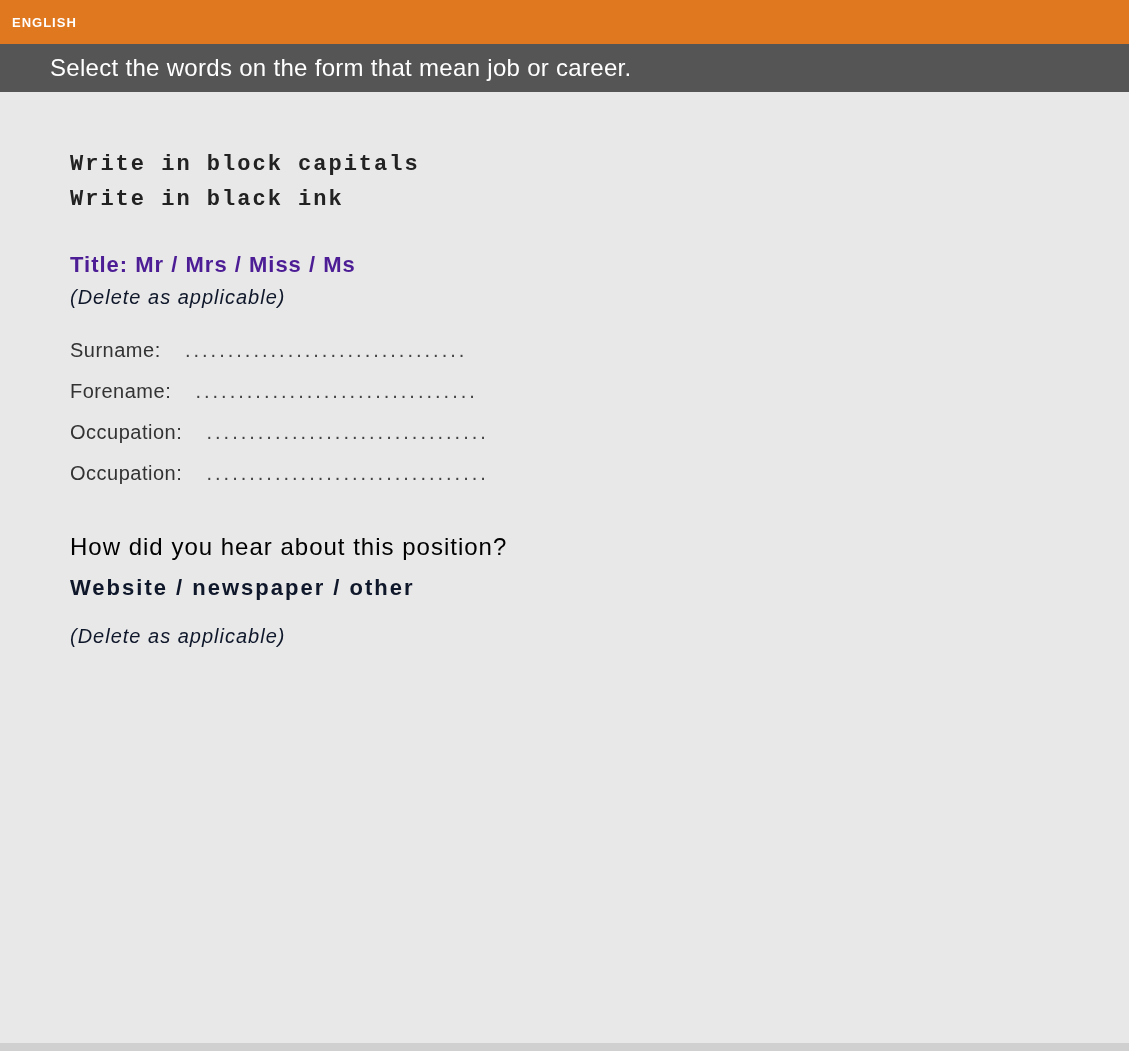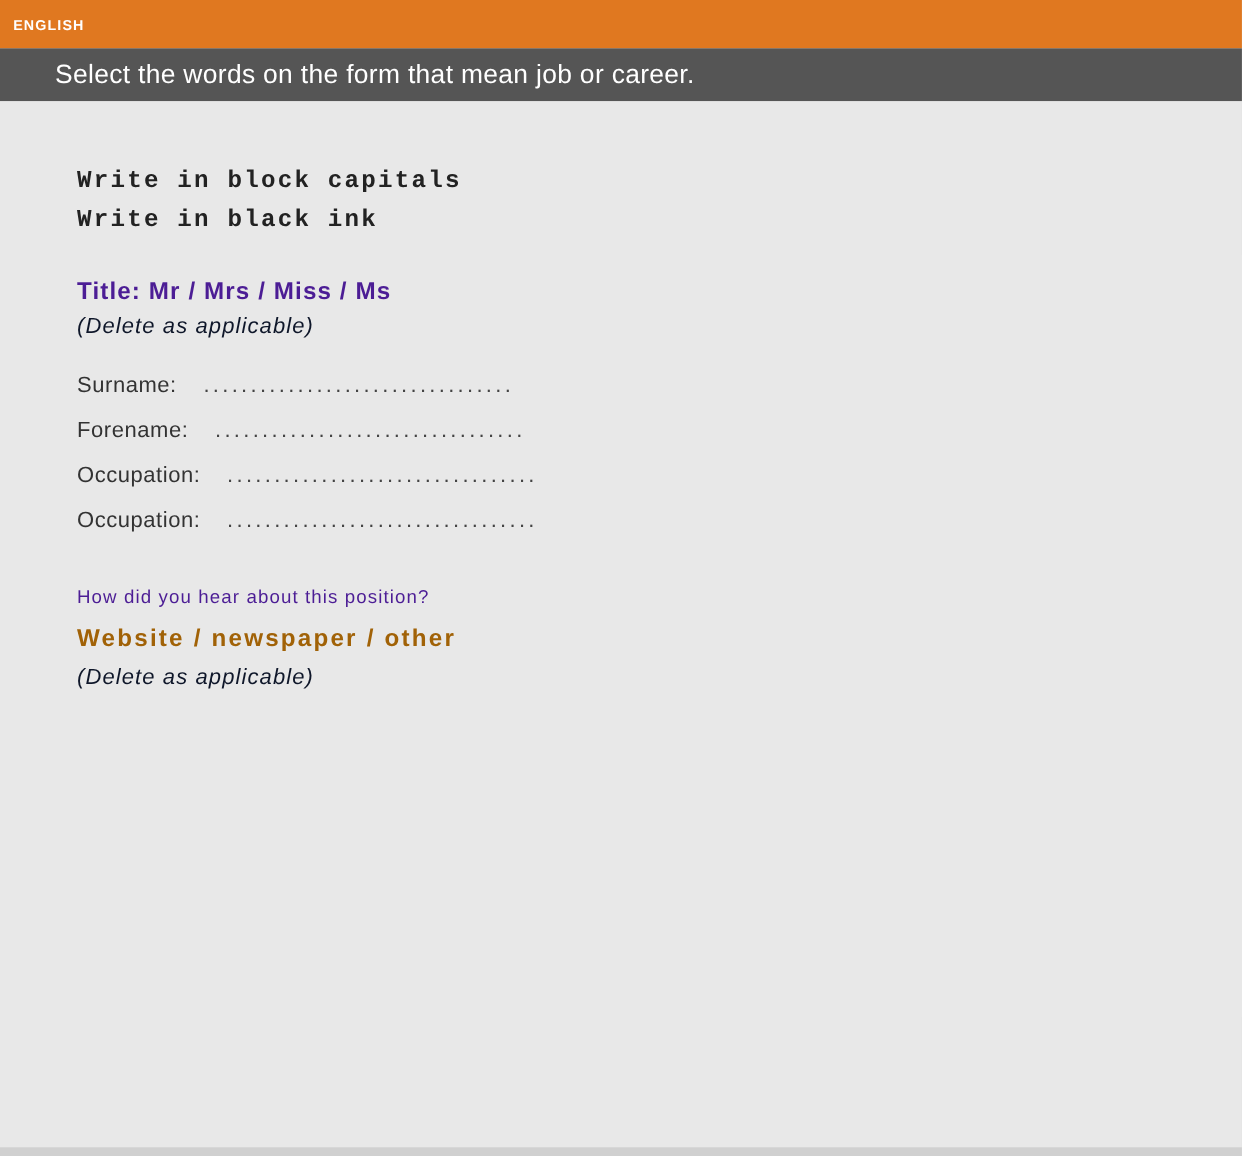--- a/index.html
+++ b/index.html
@@ -82,31 +82,31 @@
       margin-bottom: 18px;
       letter-spacing: 0.5px;
     }
 
     .dots {
       letter-spacing: 3px;
       color: #444444;
     }
 
     .question-line {
-      font-size: 17px;
-      color: #4c1d95;
+      font-size: 24px;
+      color: #000000;
       margin-bottom: 14px;
       letter-spacing: 1px;
     }
 
     .options-line {
       font-size: 22px;
       font-weight: bold;
-      color: #a16207;
-      margin-bottom: 12px;
+      color: #0f172a;
+      margin-bottom: 24px;
       letter-spacing: 2px;
     }
 
     .spacer {
       height: 30px;
     }
   </style>
 </head>
 <body>
 

